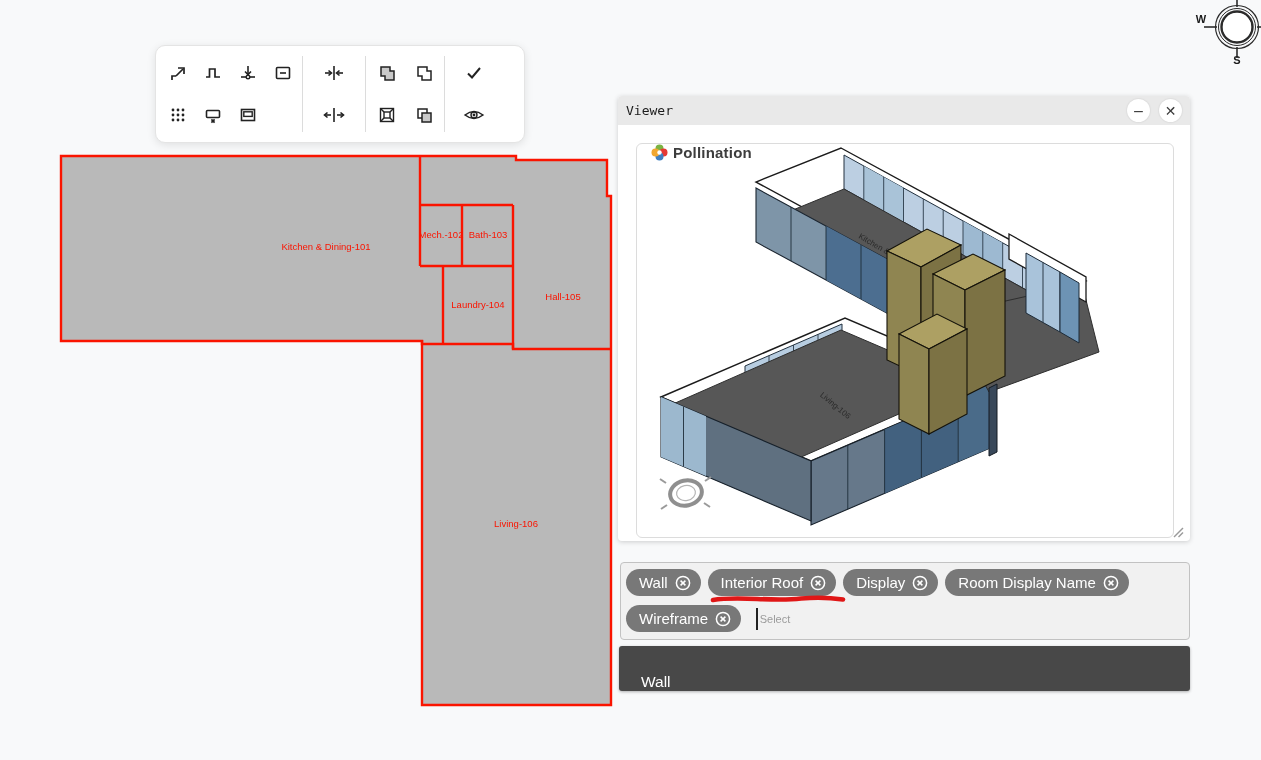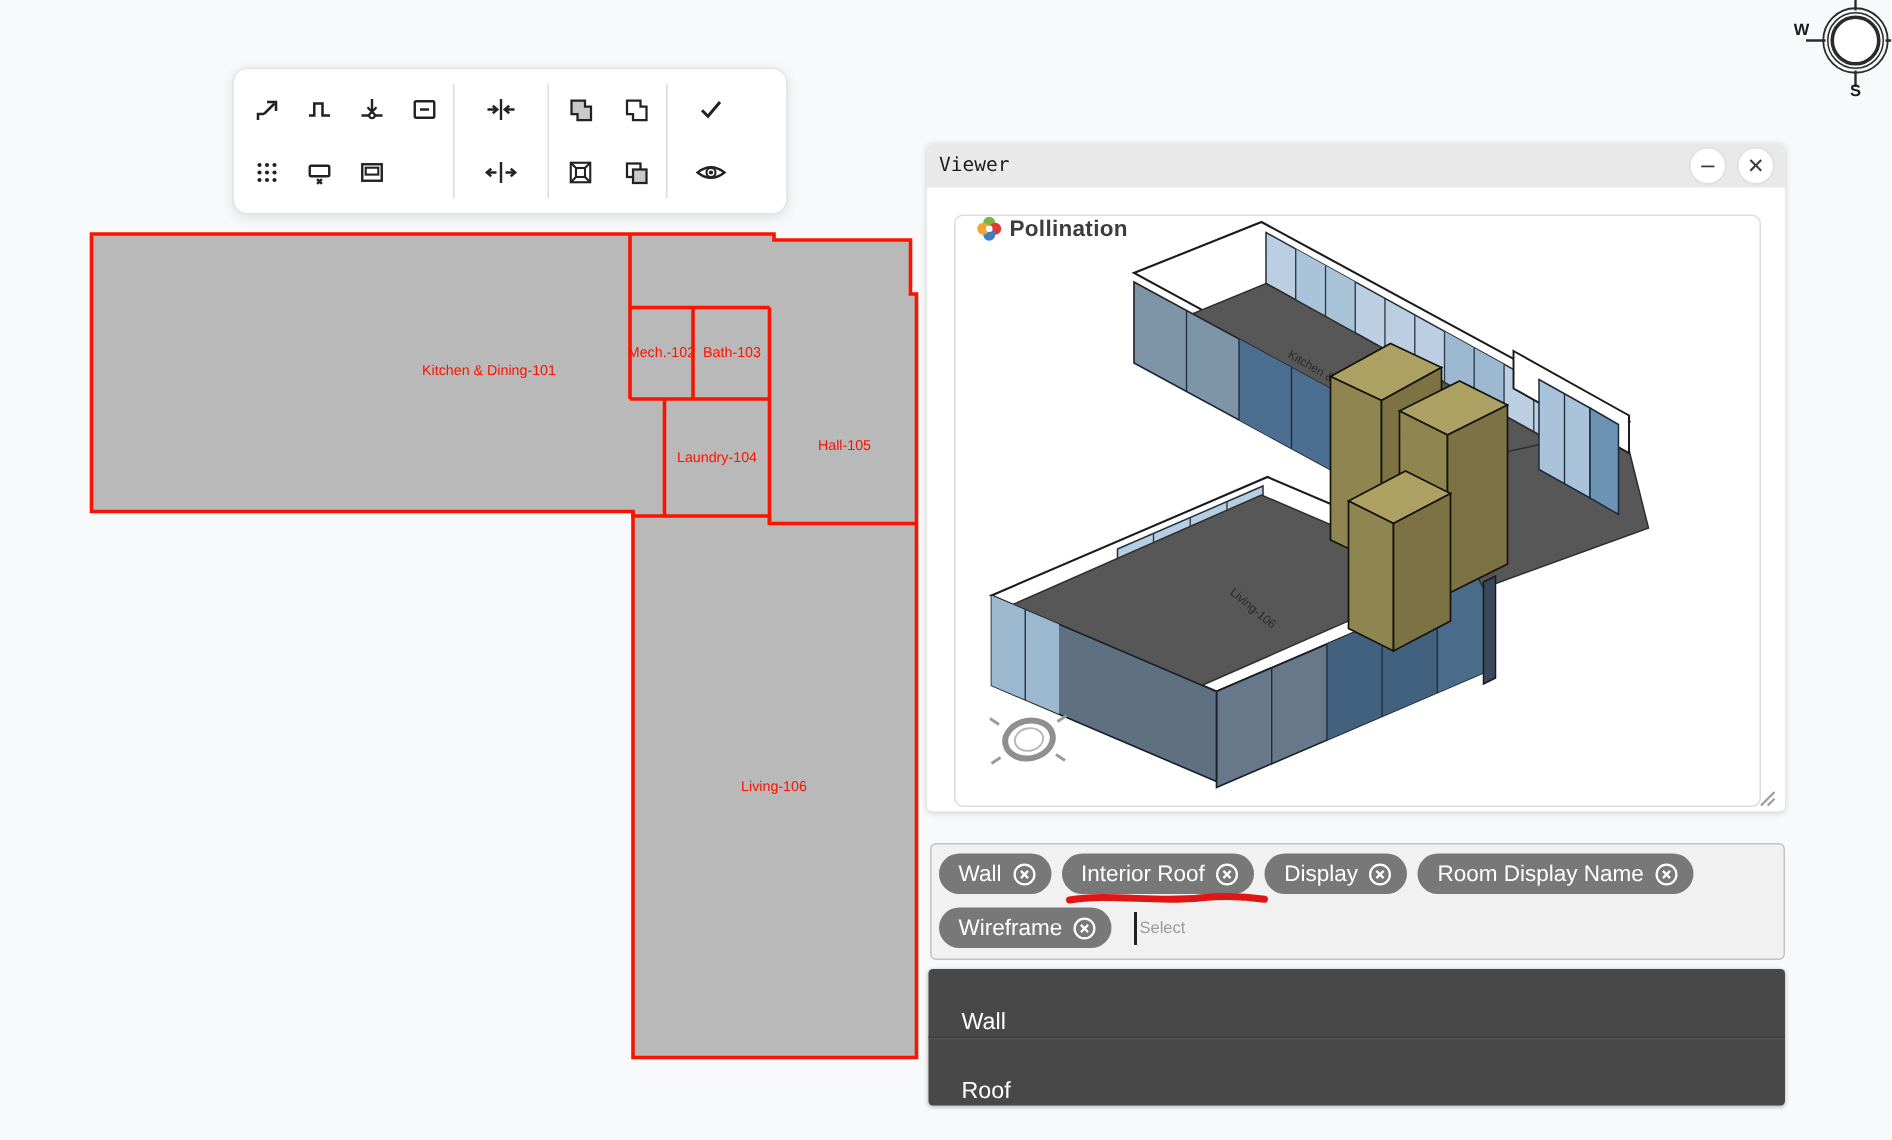--- a/index.html
+++ b/index.html
@@ -415,23 +415,20 @@
     </span>
 
     <svg class="chips-underline" width="140" height="12">
       <path d="M4,7 C30,2.5 62,9 92,5.5 C110,3.8 124,5 134,6.5" stroke="#e01616" stroke-width="4.6" fill="none" stroke-linecap="round"></path>
     </svg>
   </div>
 
   <div class="layers">
     <div class="layer-row">
       <span>Wall</span>
-    </div>
-    <div class="layer-row">
-      <span>Roof</span>
     </div>
   </div>
 
   <svg class="page-compass" width="70" height="72">
     <g stroke="#2b2b2b" fill="none">
       <circle cx="46" cy="27" r="21.5" stroke-width="1.2"></circle>
       <circle cx="46" cy="27" r="18.5" stroke-width="1"></circle>
       <circle cx="46" cy="27" r="15.5" stroke-width="2.4"></circle>
       <line x1="13" y1="27" x2="26" y2="27" stroke-width="1.6"></line>
       <line x1="66" y1="27" x2="79" y2="27" stroke-width="1.6"></line>

